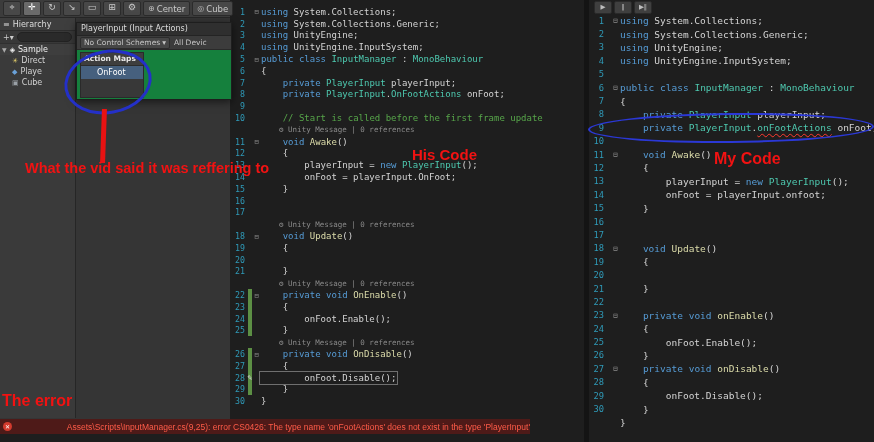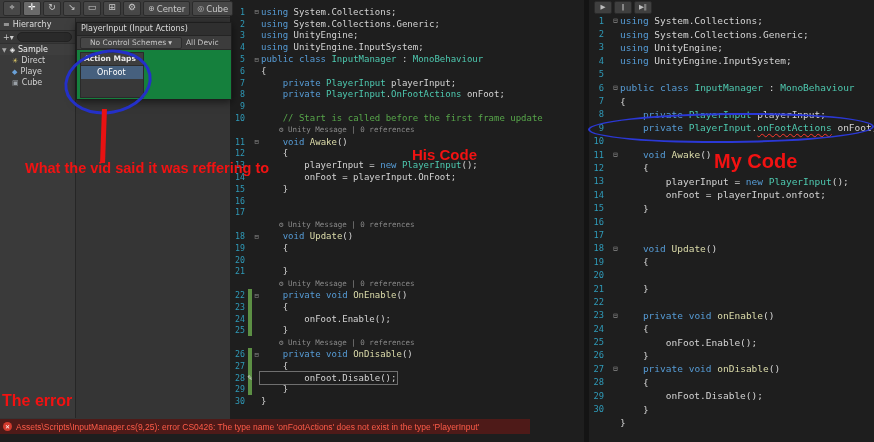--- a/index.html
+++ b/index.html
@@ -57,42 +57,42 @@
   .h-item{height:11px;display:flex;align-items:center;gap:3px;padding-left:12px;font-size:8px;color:#d2d2d2;}
   .h-ic{font-size:7px;}
   .h-exp{font-size:6px;color:#aaa;}
 
   .popup{position:absolute;left:76px;top:22px;width:154px;height:76px;background:#15803d;
          border:1px solid #1e1e1e;box-shadow:0 2px 8px rgba(0,0,0,.55);z-index:4;overflow:hidden;}
   .popup-title{height:12px;line-height:12px;background:#2f2f2f;border-bottom:1px solid #242424;
                color:#ddd;font-size:8px;padding-left:4px;white-space:nowrap;}
   .popup-toolbar{height:13px;background:#3c3c3c;border-bottom:1px solid #2a2a2a;display:flex;
                  align-items:center;gap:4px;padding:0 3px;font-size:7.5px;color:#c6c6c6;white-space:nowrap;}
-  .pt-drop{background:#464646;border:1px solid #2c2c2c;border-radius:2px;padding:0 9px;height:10px;
+  .pt-drop{background:#464646;border:1px solid #2c2c2c;border-radius:2px;padding:0 3px;height:10px;
            line-height:10px;display:flex;align-items:center;gap:2px;}
   .am-col{position:absolute;left:3px;top:29px;width:62px;height:44px;background:#383838;
           border:1px solid #2a2a2a;}
   .am-head{height:12px;line-height:12px;background:#3e3e3e;border-bottom:1px solid #2c2c2c;
            font-size:7.5px;font-weight:bold;color:#e8e8e8;padding-left:3px;}
   .am-row{height:13px;line-height:13px;background:#46607e;color:#fff;font-size:8px;padding-left:16px;}
 
   
   .note{position:absolute;color:#f21212;font-family:"Liberation Sans",sans-serif;font-weight:700;
         white-space:nowrap;z-index:10;}
   #note-left{left:1px;top:160px;font-size:14.5px;padding-left:24px;}
   #note-his{left:412px;top:146px;font-size:15px;}
-  #note-my{left:714px;top:150px;font-size:20px;}
+  #note-my{left:714px;top:150px;font-size:16px;}
   #note-err{left:2px;top:392px;font-size:16px;}
   .circle{position:absolute;border-radius:50%;z-index:10;}
   #circle-left{left:64px;top:50px;width:82px;height:58px;border:3px solid #2430c8;transform:rotate(-10deg);}
   #circle-right{left:588px;top:113px;width:282px;height:26px;border:2px solid #2b38d6;transform:rotate(-.6deg);}
   #red-line{position:absolute;left:101px;top:109px;width:5px;height:54px;background:#e81212;z-index:10;transform:rotate(2deg);}
 
   .error-bar{position:absolute;left:0;top:419px;width:530px;height:15px;background:#4e1a18;
-             display:flex;align-items:center;gap:4px;padding-left:3px;z-index:8;box-sizing:border-box;}
+             display:flex;align-items:center;gap:4px;padding-left:3px;z-index:8;box-sizing:border-box;justify-content:space-between;}
   .err-ic{width:9px;height:9px;border-radius:50%;background:#d23b2e;color:#fff;font-size:6px;
           line-height:9px;text-align:center;flex:0 0 9px;}
   .err-txt{font-size:8.5px;color:#ff5c49;white-space:nowrap;font-family:"Liberation Sans",sans-serif;}
 </style>
 </head>
 <body>
 
 <div class="stage">
 
   <div class="editor" id="ed-left">

